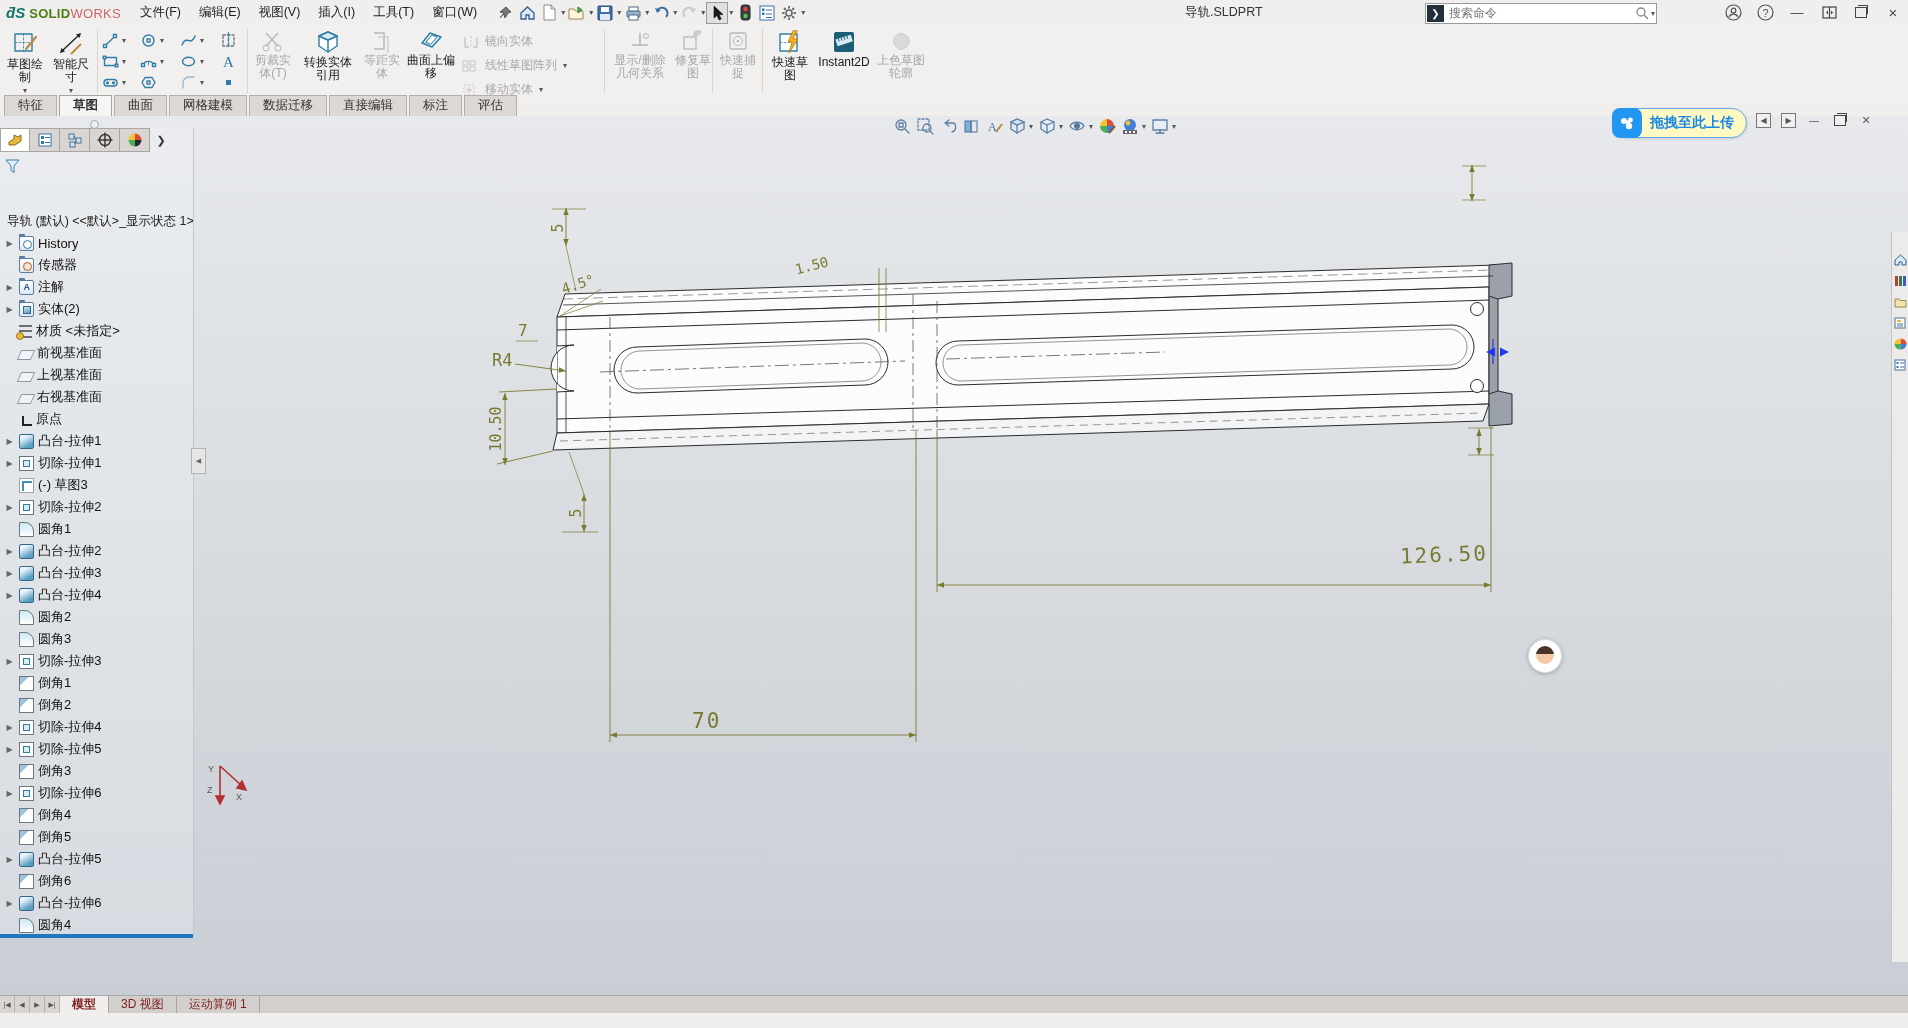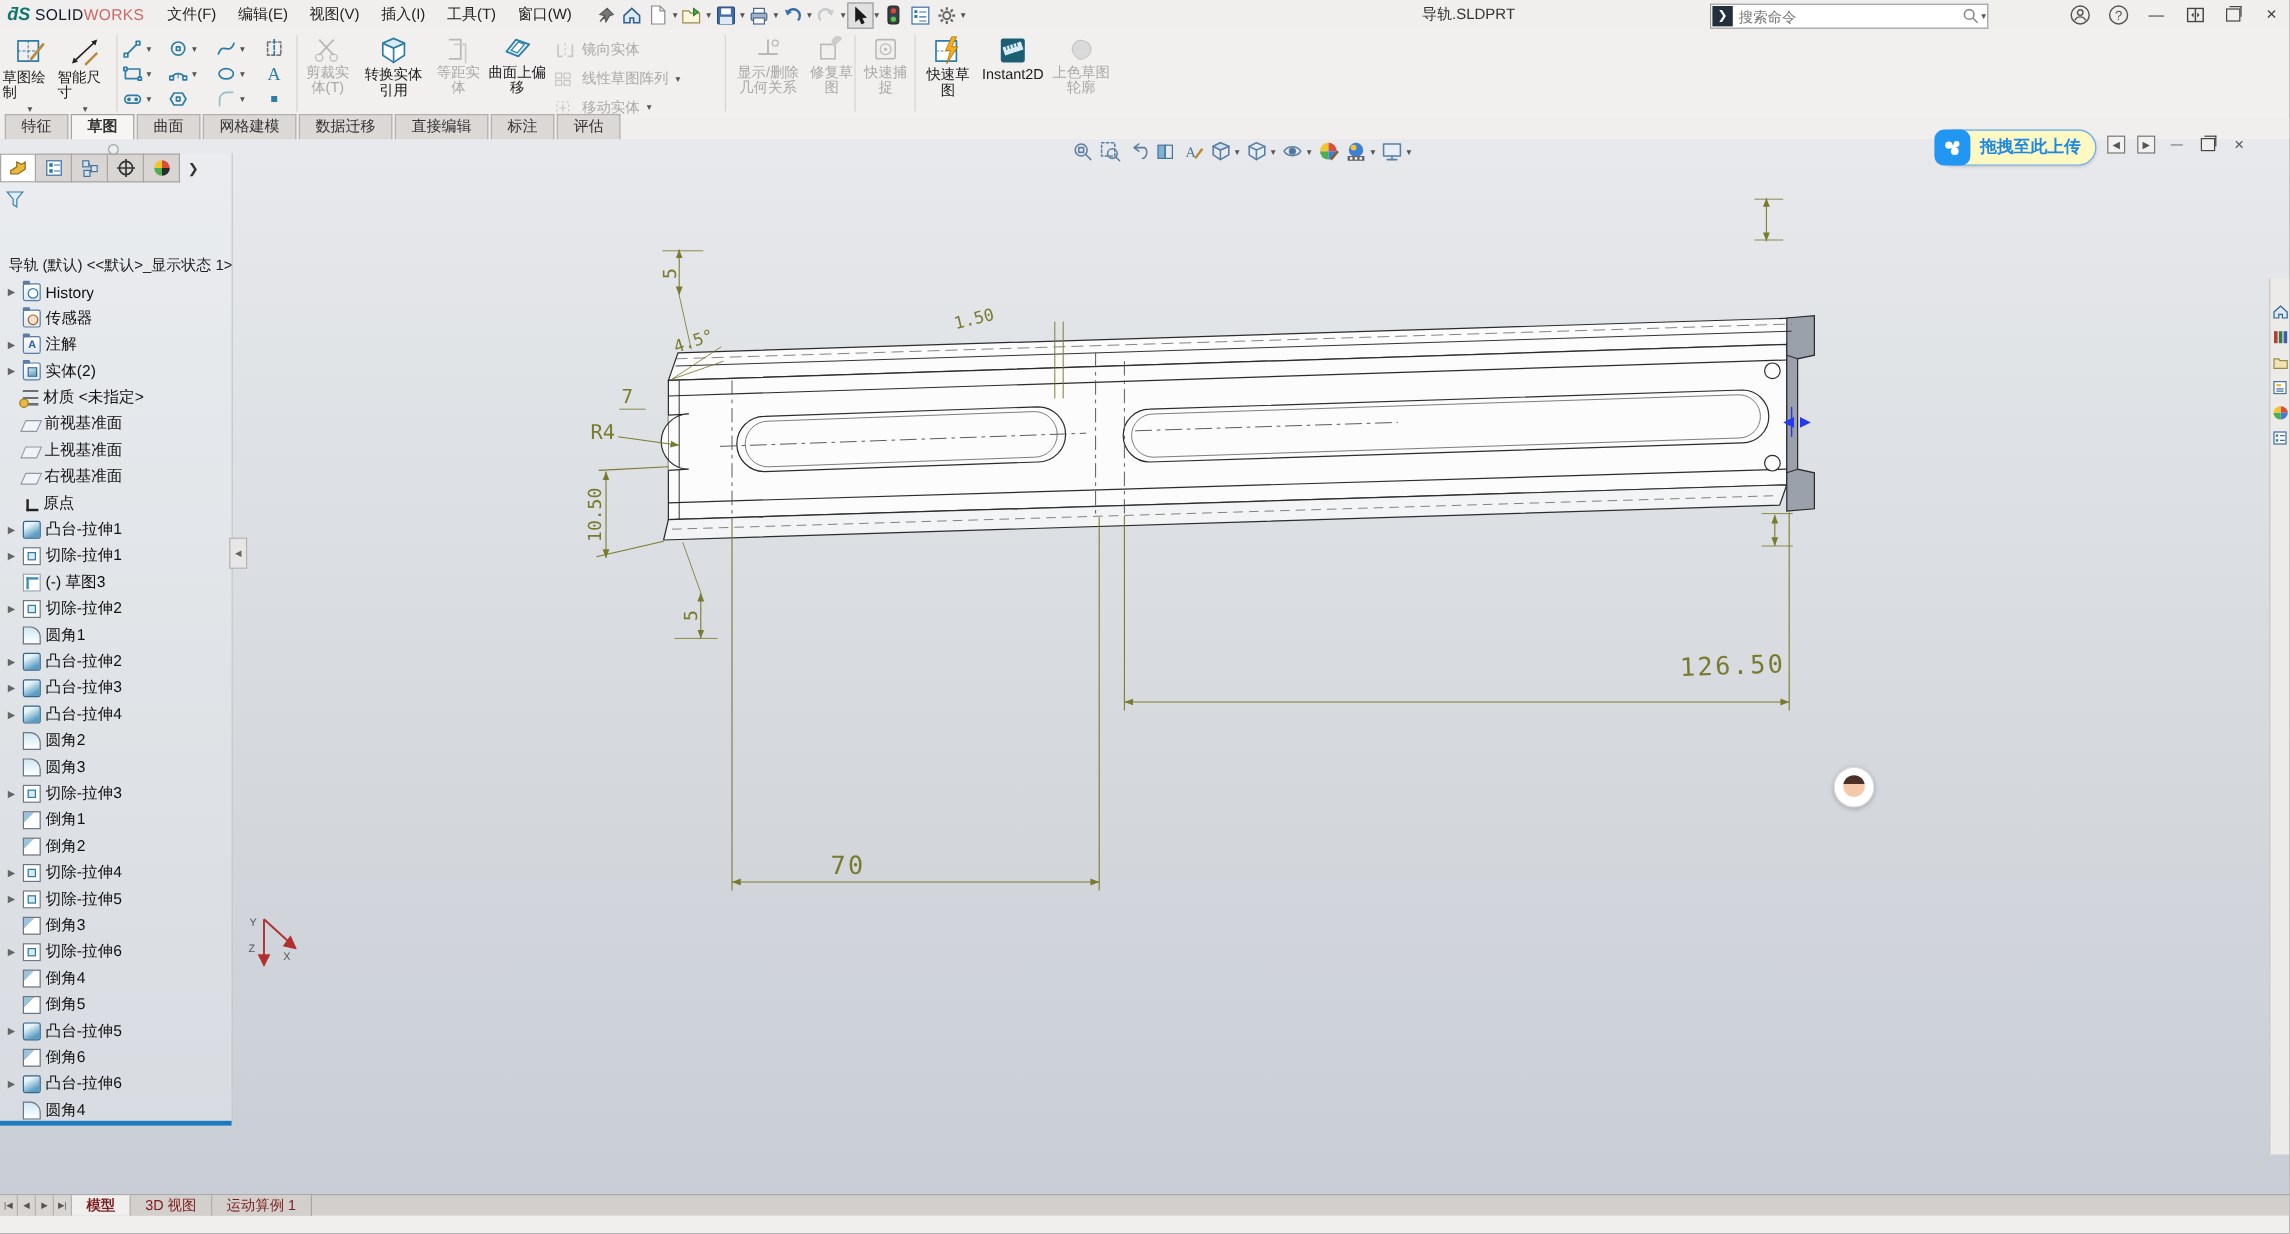--- a/index.html
+++ b/index.html
@@ -2,40 +2,40 @@
 <html><head>
 <meta charset="utf-8">
 <style>
   html,body{margin:0;padding:0;background:#888}
   .app{position:relative;width:1908px;height:1028px;overflow:hidden;background:#f0efee;
        font-family:"Liberation Sans","DejaVu Sans",sans-serif;color:#222;-webkit-font-smoothing:antialiased}
   
   .menubar{position:absolute;left:0;top:0;width:100%;height:25px;background:#f0efee;display:flex;align-items:center;z-index:50}
   .logo{display:flex;align-items:center;gap:4px;padding:0 10px 0 6px}
   .logo .swirl{font-weight:bold;color:#0f766e;font-size:15px;font-style:italic}
-  .logo .b1{color:#0f172a;font-weight:normal;font-size:13px;letter-spacing:.3px}
+  .logo .b1{color:#4d7c0f;font-weight:bold;font-size:13px;letter-spacing:.3px}
   .logo .b2{color:#c66;font-size:13px;letter-spacing:.3px}
   .menus{display:flex;align-items:center}
   .menu{padding:0 9px;font-size:12.5px;line-height:25px;cursor:default}
   .qbar{display:flex;align-items:center;margin-left:8px}
   .qi{width:22px;height:22px;display:flex;align-items:center;justify-content:center}
   .qi.pressed{background:#e0e0e0;border:1px solid #9a9a9a;box-sizing:border-box}
   .car{font-size:8px;color:#555;margin:0 1px}
   .title{position:absolute;left:1185px;top:0;line-height:25px;font-size:12.5px;color:#333}
   .searchbox{position:absolute;left:1425px;top:3px;width:230px;height:19px;background:#fff;border:1px solid #9a9a9a;display:flex;align-items:center}
   .searchbox .cmd{width:17px;height:17px;background:#23303c;color:#fff;font-size:10px;display:flex;align-items:center;justify-content:center;margin:1px}
-  .searchbox input{flex:1;border:0;outline:0;font-size:12px;color:#555;background:transparent;padding:0 4px;font-family:Liberation Sans, sans-serif}
+  .searchbox input{flex:1;border:0;outline:0;font-size:12px;color:#555;background:transparent;padding:0 4px;font-family:Liberation Serif, serif}
   .mb-right{position:absolute;right:6px;top:0;display:flex;align-items:center;gap:14px;height:25px}
   .mb-right .wi{color:#444;font-size:13px;display:flex;align-items:center;justify-content:center;width:18px;height:18px}
   .rest{width:10px;height:9px;border:1px solid #444;position:relative;background:#f0efee}
   .rest::before{content:"";position:absolute;left:2px;top:-3px;width:9px;height:8px;border:1px solid #444;border-bottom:0;border-left:0}
   
   .ribbon{position:absolute;left:0;top:25px;width:100%;height:73px;background:#f1f0ef;z-index:40}
   .rsep{position:absolute;top:4px;height:64px;width:1px;background:#d8d5d1}
-  .bigbtn{position:absolute;top:2px;width:46px;height:70px;display:flex;flex-direction:column;align-items:center;font-size:12px;line-height:13px;color:#1a1a1a;cursor:default}
+  .bigbtn{position:absolute;top:2px;width:46px;height:70px;display:flex;flex-direction:column;align-items:center;font-size:12px;line-height:13px;text-align:center;color:#1a1a1a;cursor:default}
   .bigbtn svg{margin:2px 0 1px}
   .bigbtn .car{margin-top:0}
   .rbtn{position:absolute;top:4px;display:flex;flex-direction:column;align-items:center;font-size:12px;line-height:13px;text-align:center;color:#1a1a1a}
   .rbtn svg{margin-bottom:1px}
   .dis{color:#a9a8a6}
   .dis svg{opacity:.4;filter:grayscale(1)}
   .egrid{position:absolute;left:102px;top:5px;display:grid;grid-template-columns:38px 40px 40px 30px;grid-auto-rows:21px}
   .ecell{display:flex;align-items:center;gap:2px}
   .srow{display:flex;align-items:center;gap:5px;font-size:12px;white-space:nowrap}
   .stack{position:absolute;left:462px;top:8px;display:flex;flex-direction:column;gap:7px}

